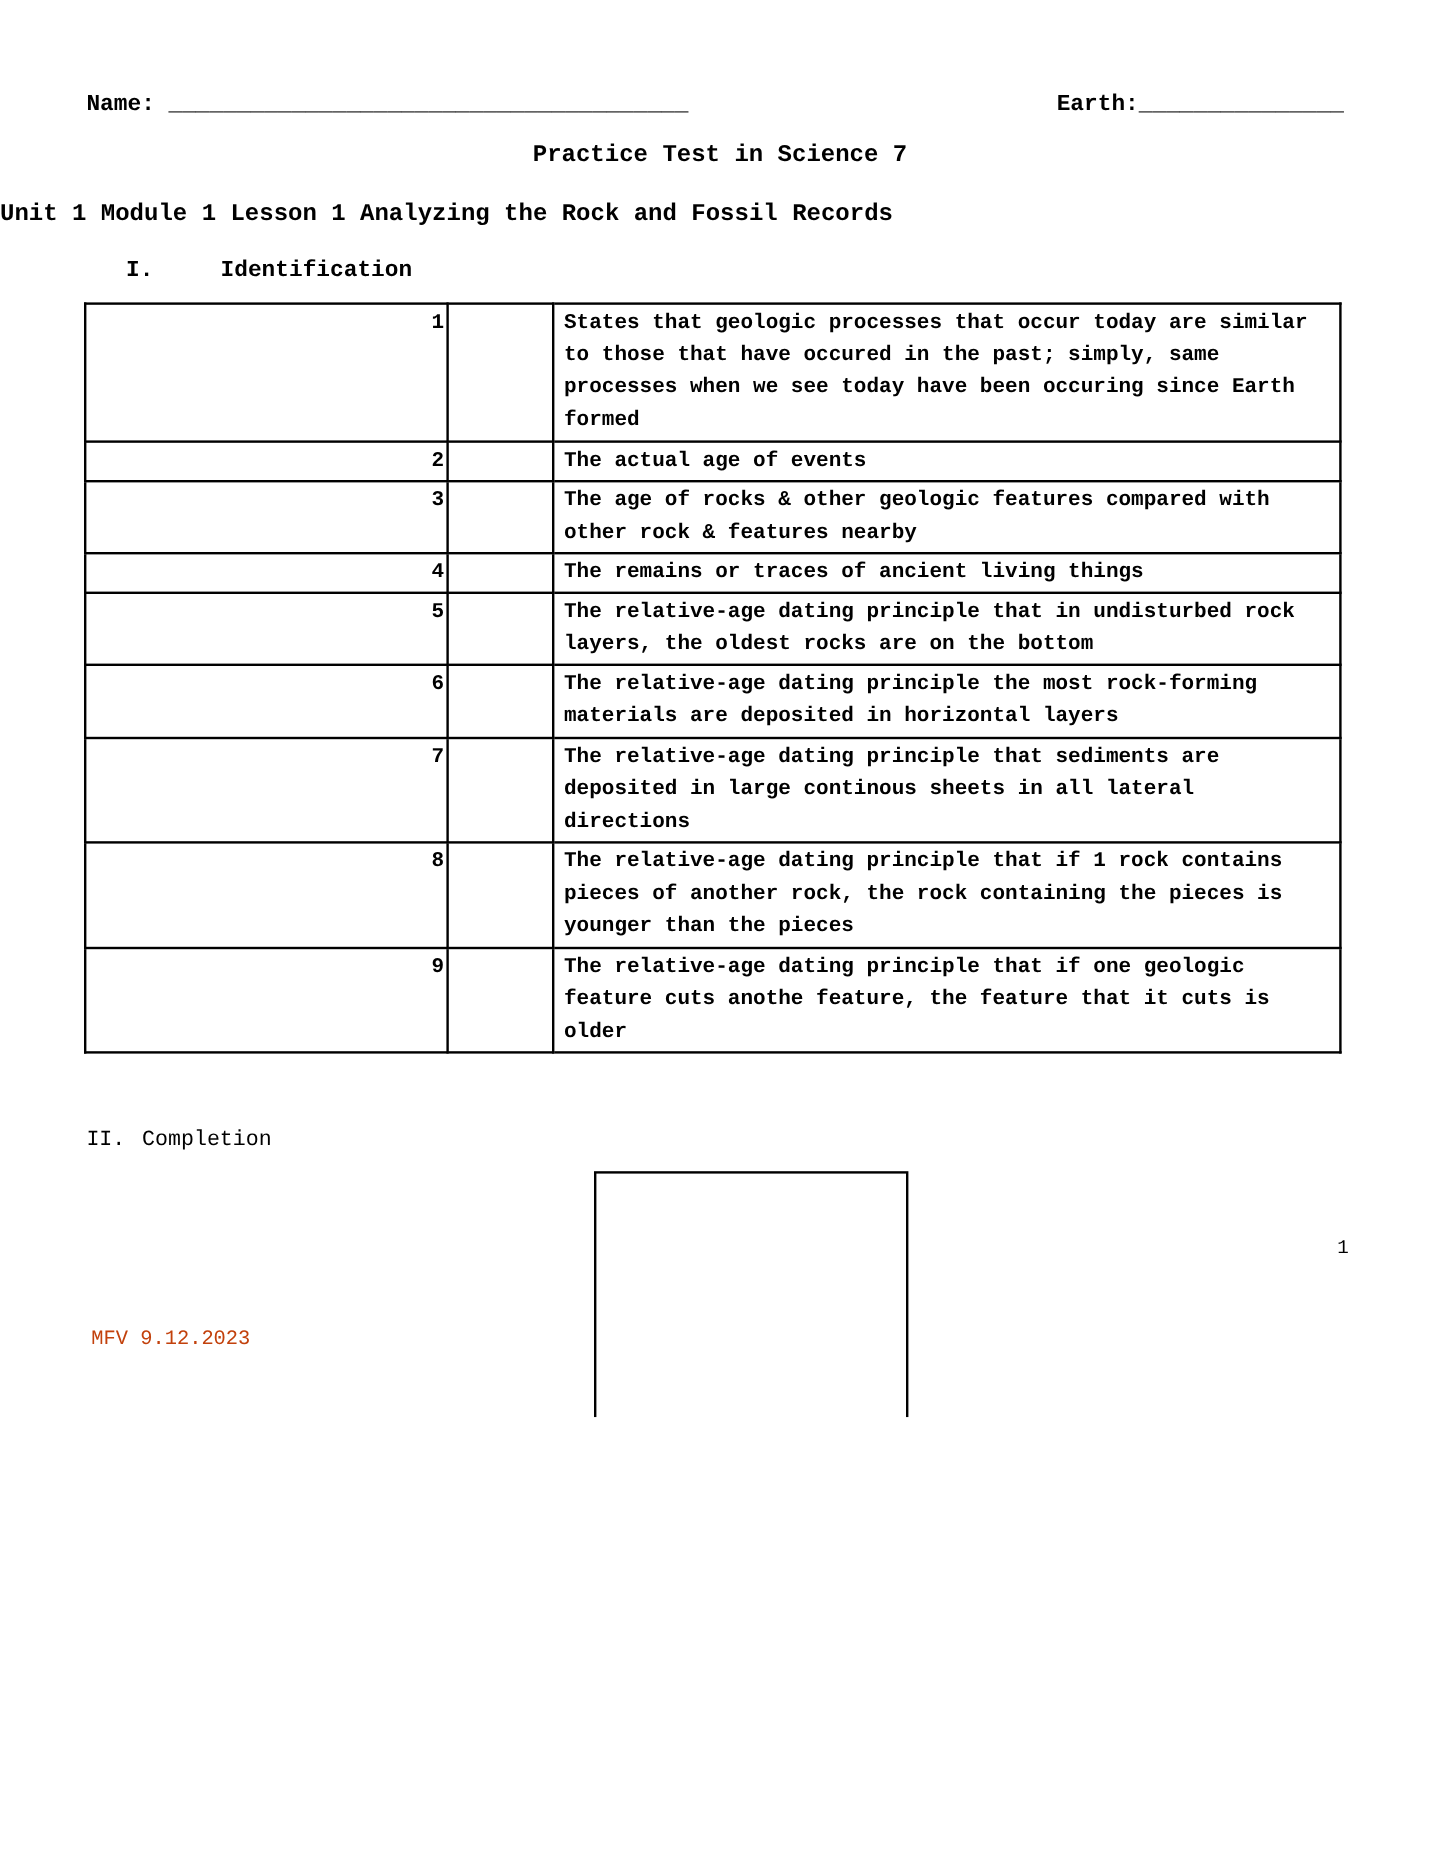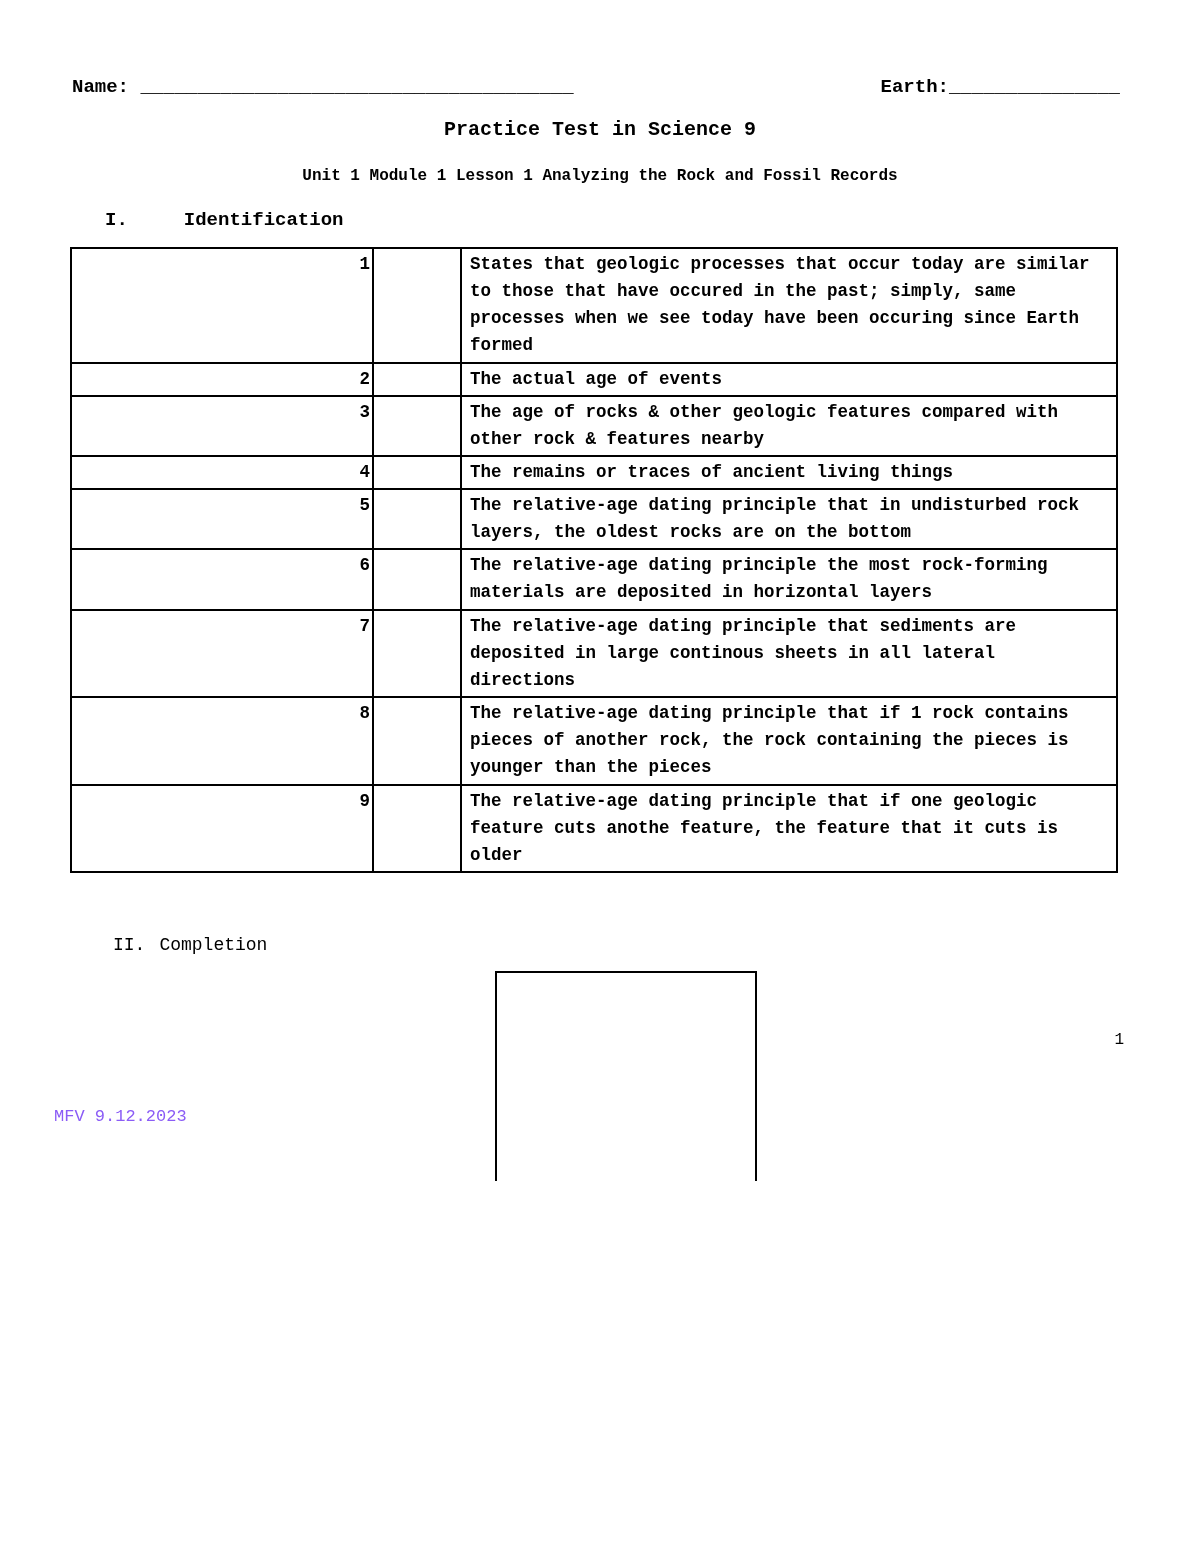--- a/index.html
+++ b/index.html
@@ -14,21 +14,21 @@
   }
   
   .hdr {
     display:flex; justify-content:space-between;
     padding:76px 80px 0 72px;
     font-size:19px; font-weight:700;
   }
   .hdr .part { white-space:nowrap; }
   
   .title   { text-align:center; font-size:20px; font-weight:700; margin-top:20px; }
-  .subtitle{ text-align:center; font-size:16px; font-weight:700; margin-top:26px; }
+  .subtitle{ text-align:left; font-size:20px; font-weight:700; margin-top:26px; }
   
   .sec1 { margin-top:24px; padding-left:105px; font-size:19px; font-weight:700; display:flex; gap:56px; }
   
   table.idtable {
     margin:16px 0 0 70px;
     width:1048px;
     border-collapse:collapse;
     font-size:17.5px; font-weight:700;
   }
   table.idtable td {
@@ -43,52 +43,52 @@
   tr.r2  td { height:30px; }
   tr.r3  td { height:58px; }
   tr.r4  td { height:28px; }
   tr.r5  td { height:57px; }
   tr.r6  td { height:57px; }
   tr.r7  td { height:57px; }
   tr.r8  td { height:88px; }
   tr.r9  td { height:52px; }
   tr.r10 td { height:48px; }
   
-  .sec2 { margin-top:62px; padding-left:113px; font-size:18px; font-weight:400; display:flex; gap:14px; }
+  .sec2 { margin-top:62px; padding-left:72px; font-size:18px; font-weight:400; display:flex; gap:14px; }
   
   .diagram { position:relative; margin-top:16px; height:450px; }
   .dbox { position:absolute; border:2px solid #000; background:#fff; }
   .top-box { left:495px; top:0; width:262px; height:226px; }
   .line { position:absolute; background:#000; }
   .v-main { left:625px; top:226px; width:2px; height:44px; }
   .h-bar  { left:306px; top:268px; width:646px; height:2px; }
   .stub   { top:268px; width:2px; height:29px; }
   .s1 { left:306px; } .s2 { left:467px; } .s3 { left:628px; } .s4 { left:789px; } .s5 { left:950px; }
   .child { top:295px; width:138px; height:148px; }
   .b1 { left:238px; } .b2 { left:399px; } .b3 { left:560px; } .b4 { left:721px; } .b5 { left:882px; }
   
   .pagenum { position:absolute; right:76px; bottom:132px; font-size:16px; }
-  .footer { position:absolute; left:54px; bottom:50px; font-size:17px; line-height:1.65; color:#8b5cf6; }
+  .footer { position:absolute; left:76px; bottom:50px; font-size:17px; line-height:1.65; color:#c2410c; }
 </style>
 </head>
 <body>
 
 <div class="page">
 
   <div class="hdr">
     <div class="part">
       <span>Name:</span>
       <span>______________________________________</span>
     </div>
     <div class="part">
       <span>Earth:</span><span>_______________</span>
     </div>
   </div>
 
-  <div class="title">Practice Test in Science 9</div>
+  <div class="title">Practice Test in Science 7</div>
   <div class="subtitle">Unit 1 Module 1 Lesson 1 Analyzing the Rock and Fossil Records</div>
 
   <div class="sec1">
     <span>I.</span>
     <span>Identification</span>
   </div>
 
   <table class="idtable">
     <tbody>
         <tr class="r1">

